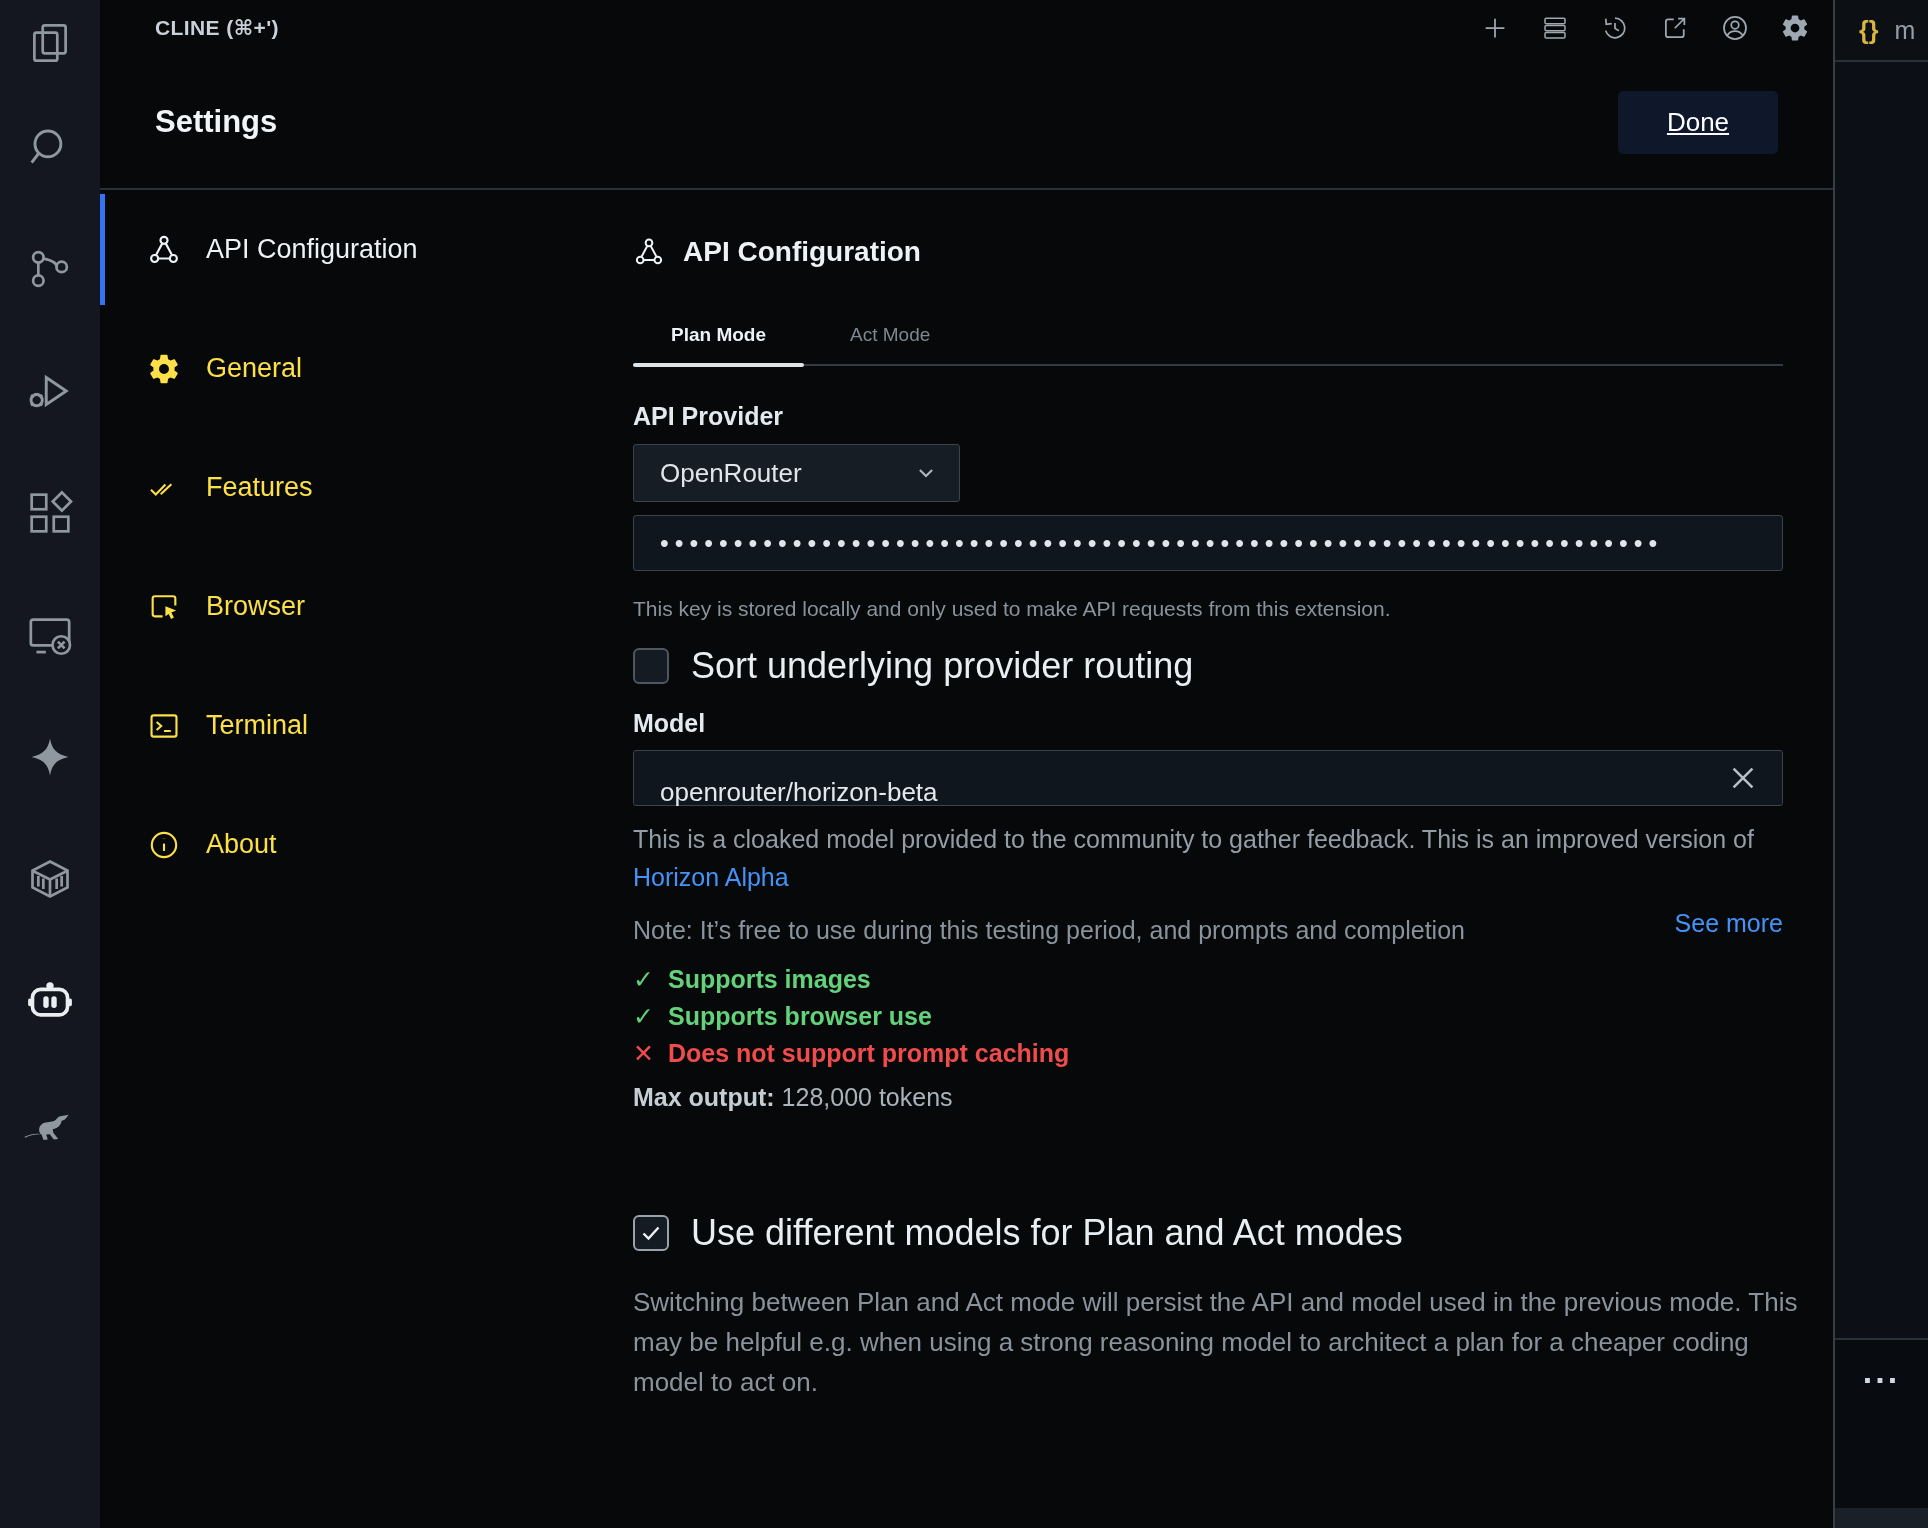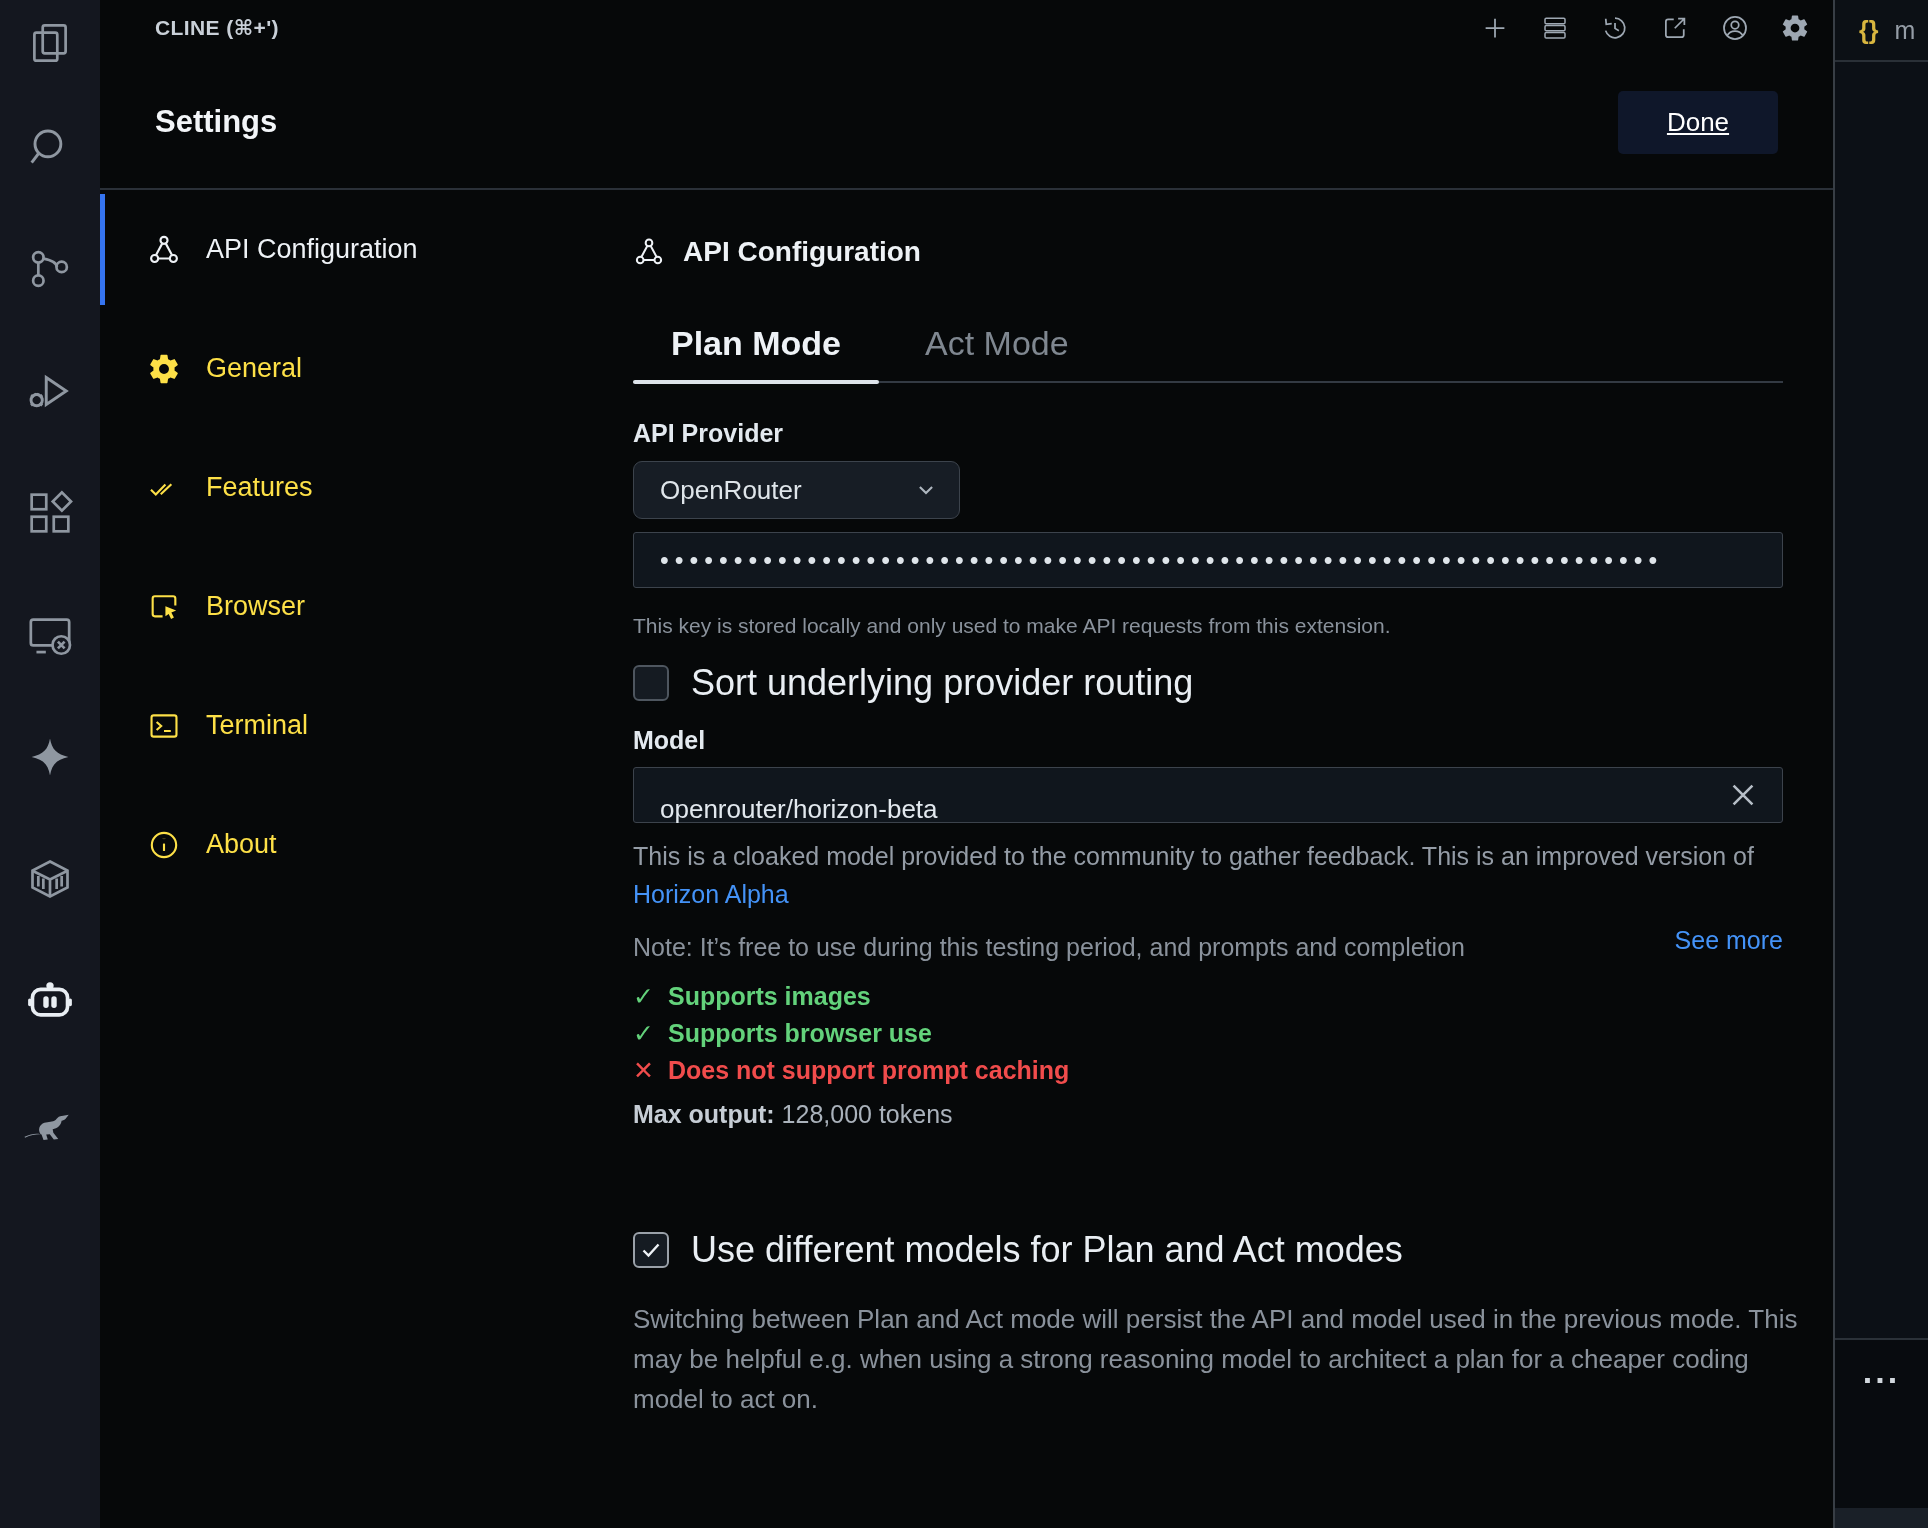--- a/index.html
+++ b/index.html
@@ -34,28 +34,28 @@
   .nav-item svg { flex:none; }
   .nav-item.active { color:#eef2f6; font-weight:500; }
   .nav-item.active::before { content:""; position:absolute; left:0; top:4px; bottom:4px; width:5px; background:#3574f0; }
 
   
   .content { position:absolute; left:533px; top:188px; width:1150px; }
   .main-heading { margin-top:48px; display:flex; align-items:center; gap:18px; color:#eef2f6; }
   .main-heading h2 { font-size:28px; font-weight:bold; }
 
   .tabs { margin-top:56px; display:flex; gap:8px; border-bottom:2px solid #333a43; }
-  .tab { position:relative; padding:0 38px 18px 38px; font-size:34px; color:#7f8790; cursor:pointer; }
+  .tab { position:relative; padding:0 38px 18px 38px; font-size:19px; color:#7f8790; cursor:pointer; }
   .tab.active { color:#eef2f6; font-weight:600; }
   .tab.active::after { content:""; position:absolute; left:0; right:0; bottom:-3px; height:4px; background:#dde3ea; border-radius:2px; }
 
   .field-label { margin-top:36px; font-size:25px; font-weight:bold; color:#e3e9ef; }
   .field-label.tight { margin-top:28px; }
 
-  .dropdown { margin-top:13px; width:327px; height:58px; background:#171d25; border:1px solid #3c434c; border-radius:9px; display:flex; align-items:center; justify-content:space-between; padding:0 22px 0 26px; cursor:pointer; }
+  .dropdown { margin-top:13px; width:327px; height:58px; background:#171d25; border:1px solid #3c434c; border-radius:3px; display:flex; align-items:center; justify-content:space-between; padding:0 22px 0 26px; cursor:pointer; }
   .dropdown .dd-value { font-size:26px; color:#dfe5ea; }
   .dropdown svg { color:#aeb6bf; }
 
   .text-field { margin-top:13px; width:100%; height:56px; background:#10161d; border:1px solid #3c434c; border-radius:3px; display:flex; align-items:center; padding:0 24px 0 26px; }
   .masked { font-size:25px; letter-spacing:6px; color:#dfe5ea; white-space:nowrap; overflow:hidden; }
   .model-value { font-size:26px; color:#e2e8ee; flex:1;margin-top:28px; }
   .clear-btn { width:30px; height:30px; display:flex; align-items:center; justify-content:center; color:#b6bec7; cursor:pointer; }
 
   .helper { margin-top:26px; font-size:21px; color:#8a929c; }
 

